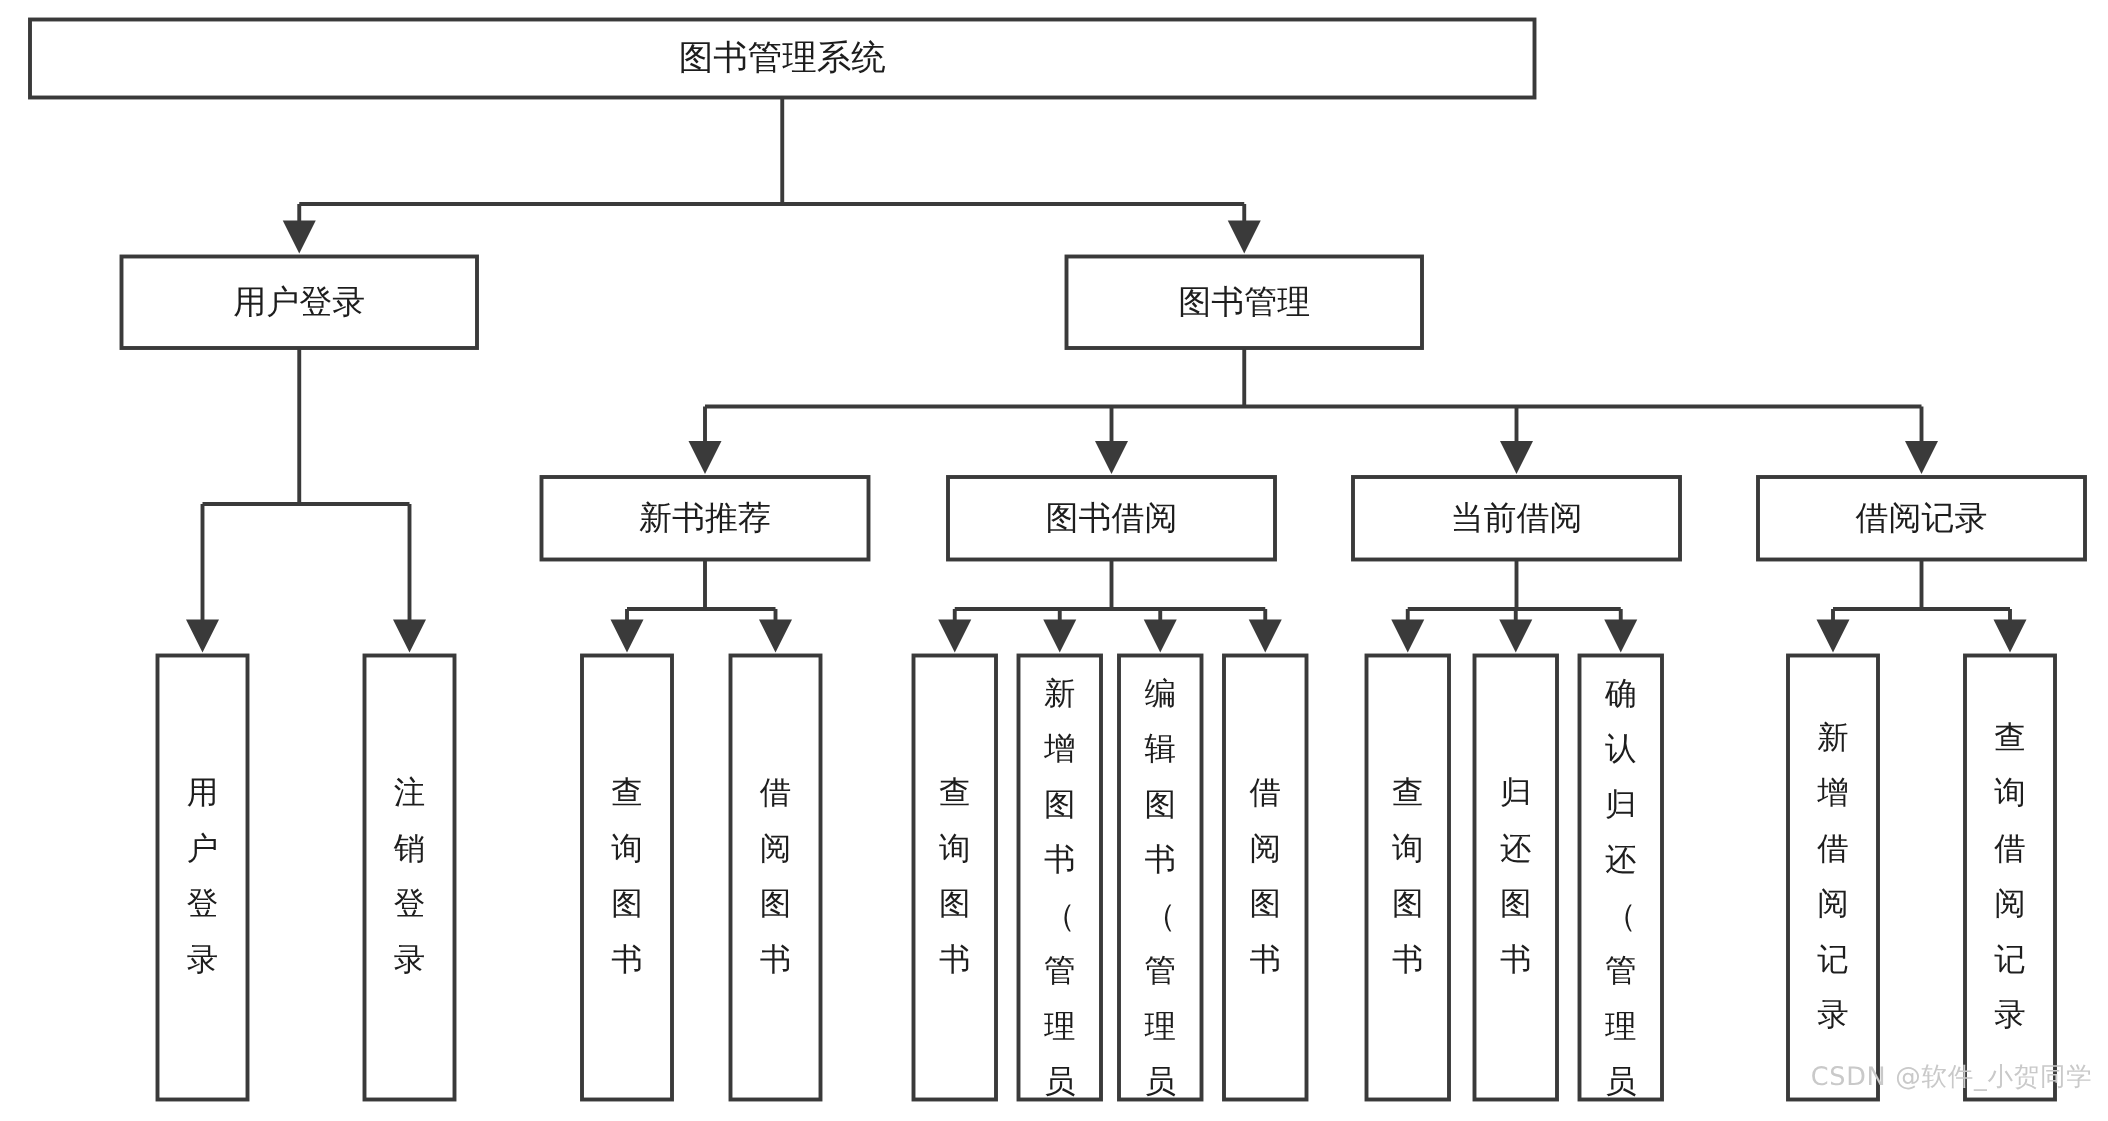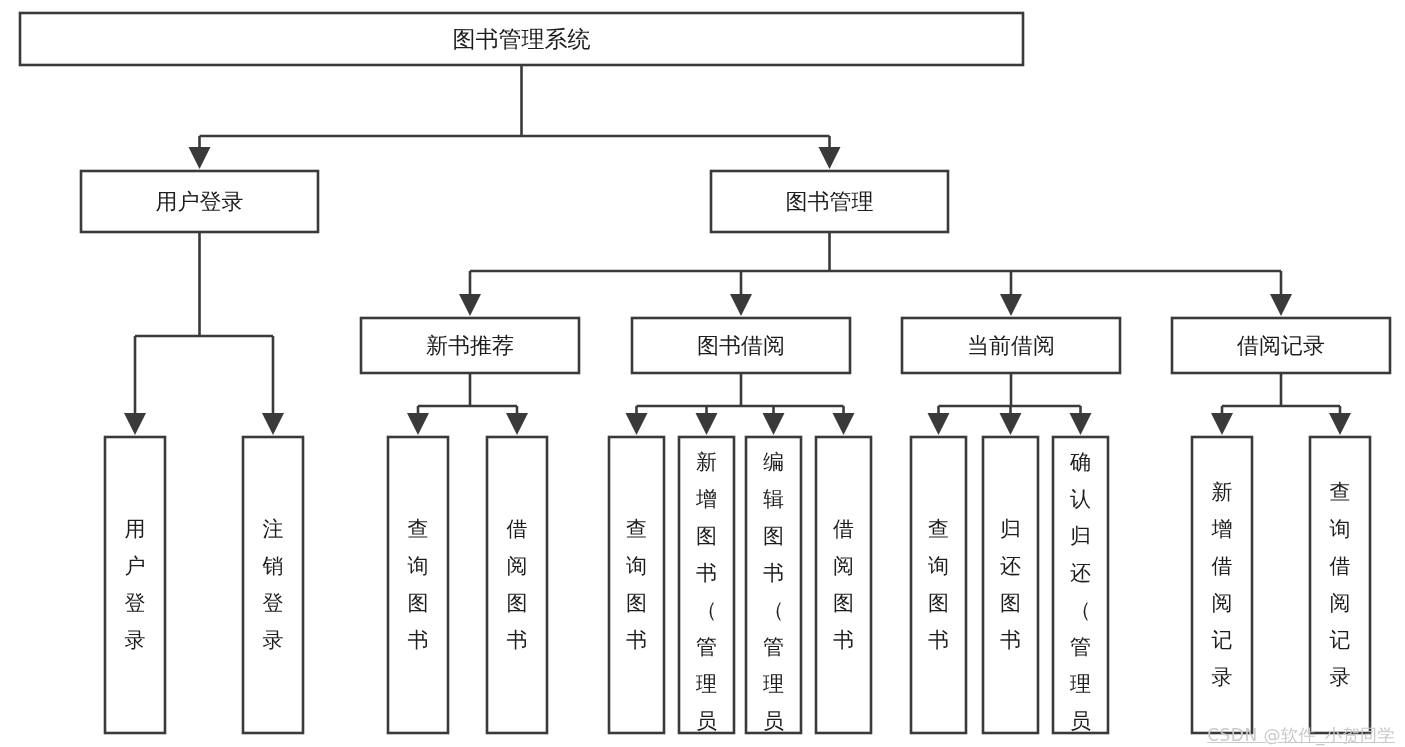--- a/index.html
+++ b/index.html
@@ -54,28 +54,27 @@
   }
   .label-title {
     font-size: 23px;
   }
   .label-v {
     font-size: 21px;
   }
   .watermark {
     position: absolute;
     right: 10px;
-    bottom: 0;
+    bottom: 18px;
     color: #c9c9c9;
     font-size: 17px;
     font-family: "DejaVu Sans", "Liberation Sans", sans-serif;
     letter-spacing: 0.5px;
     white-space: nowrap;
     pointer-events: none;
-    text-decoration: underline;
   }
 </style>
 </head>
 <body>
 
 <div id="diagram-root">
   <svg class="diagram-canvas" viewBox="0 0 1405 747" xmlns="http://www.w3.org/2000/svg">
     <g id="connector-layer">
         <g>
           <path d="M 521.5 65 L 521.5 136" class="connector"></path>

